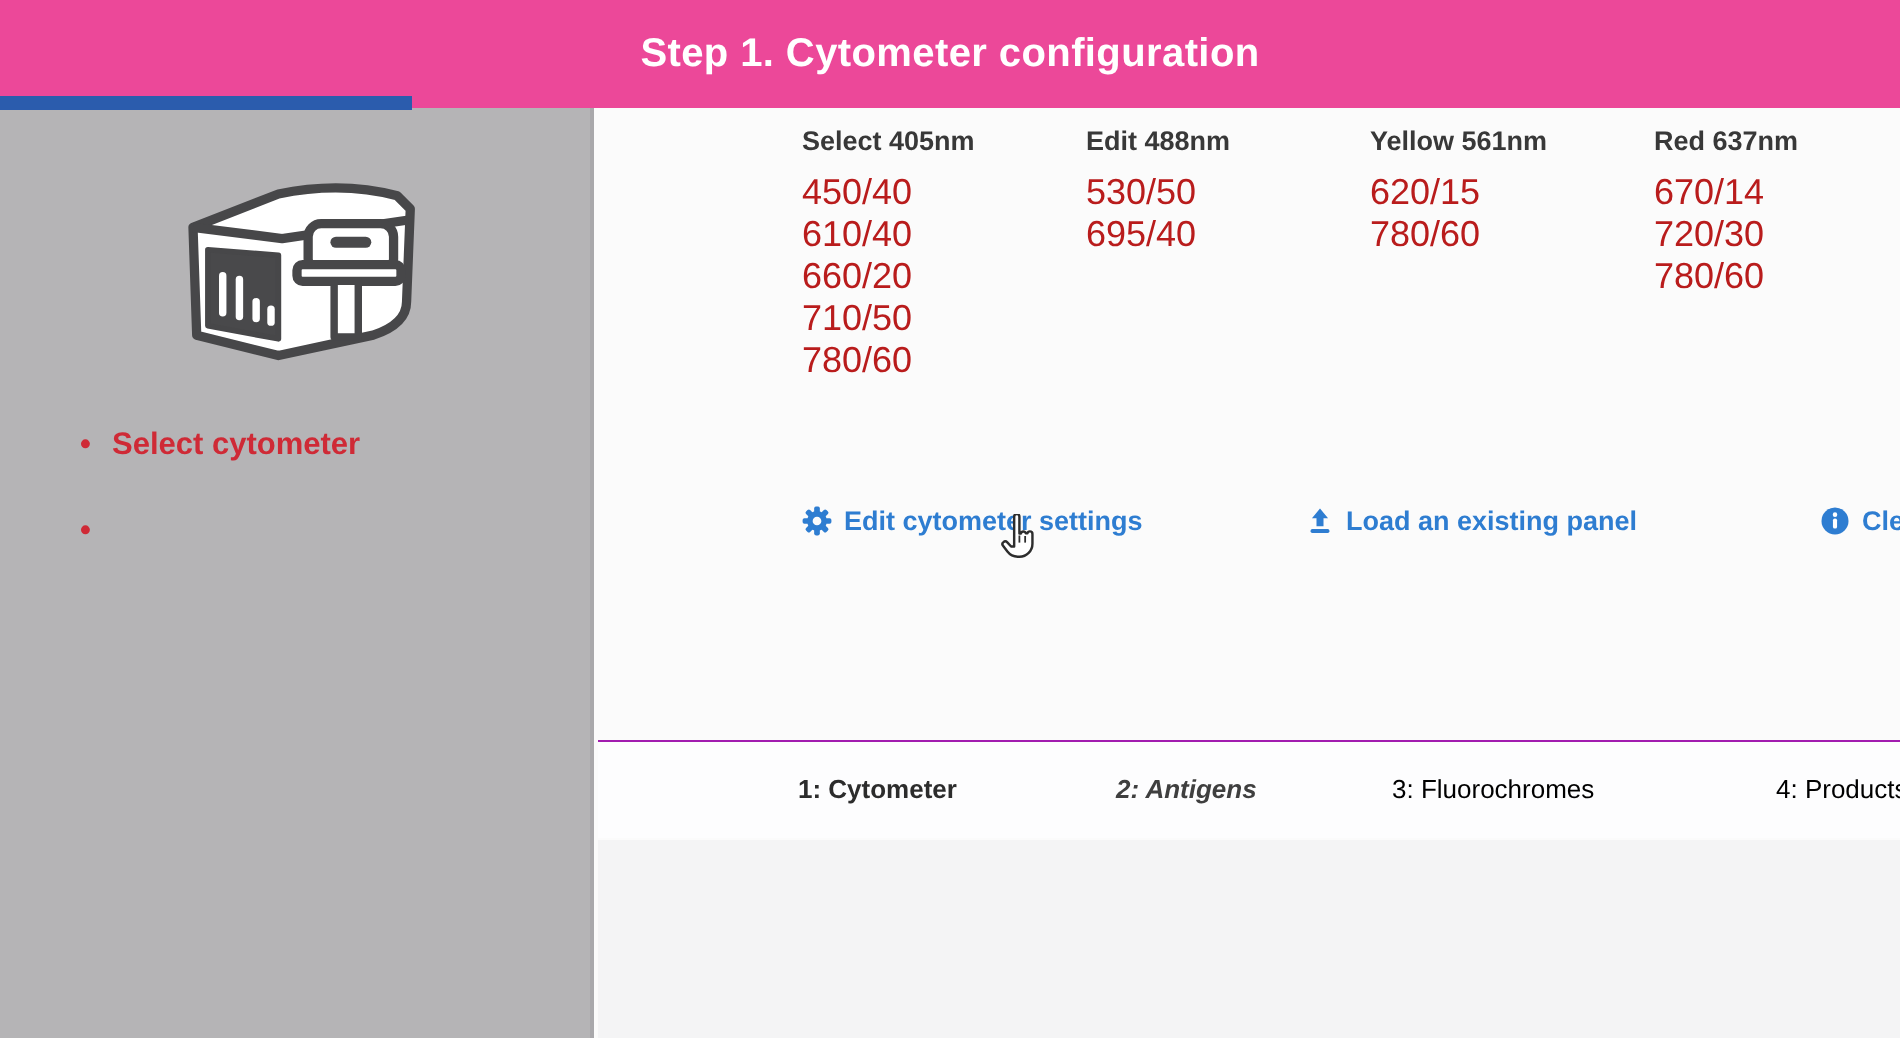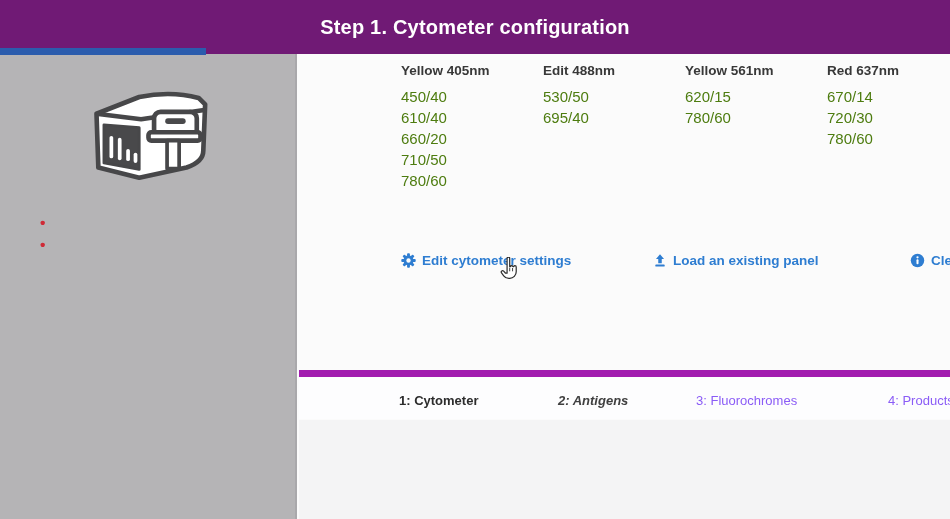--- a/index.html
+++ b/index.html
@@ -1,51 +1,51 @@
 <!DOCTYPE html>
 <html><head>
 <meta charset="utf-8">
 <style>
   html,body{margin:0;padding:0;background:#e9e9e9;}
   *{box-sizing:border-box;font-family:"Liberation Sans",sans-serif;}
   .stage{position:relative;width:950px;height:519px;overflow:hidden;background:#fbfbfb;}
 
   
-  .banner{position:absolute;left:0;top:0;width:950px;height:54px;background:#701a75;
+  .banner{position:absolute;left:0;top:0;width:950px;height:54px;background:#ec4899;
           display:flex;align-items:center;justify-content:center;}
   .banner h1{margin:0;color:#ffffff;font-size:20px;font-weight:bold;letter-spacing:.2px;}
   .accent-bar{position:absolute;left:0;top:48px;width:206px;height:7px;background:#2b5cad;z-index:3;}
 
   
   .sidebar{position:absolute;left:0;top:54px;width:297px;height:465px;background:#b5b4b6;
            border-right:2px solid #a9a8ab;}
   .cyto-icon{position:absolute;left:85px;top:30px;width:140px;height:104px;}
   .notes{position:absolute;left:40px;top:158px;width:232px;margin:0;padding:0;list-style:none;}
   .notes li{position:relative;padding-left:16px;color:#cf2a36;font-weight:bold;
             font-size:15.5px;line-height:21px;margin-bottom:22px;}
   .notes .bullet{position:absolute;left:0;top:0;}
 
   
   .content{position:absolute;left:299px;top:54px;width:651px;height:465px;background:#fbfbfb;overflow:hidden;}
   .laser-col{position:absolute;top:6px;width:130px;}
   .laser-col h3{margin:0 0 5px 0;font-size:13.5px;font-weight:bold;color:#383838;line-height:21px;}
-  .filter{font-size:15px;color:#4d7c0f;line-height:21px;}
+  .filter{font-size:18px;color:#b91c1c;line-height:21px;}
 
   .action{position:absolute;top:199px;display:flex;align-items:center;gap:6px;
           color:#2e7dd1;font-size:13.5px;font-weight:bold;text-decoration:none;cursor:pointer;white-space:nowrap;}
   .action .ic{display:inline-flex;width:15px;height:15px;align-items:center;justify-content:center;flex:0 0 auto;}
 
   .cursor{position:absolute;left:201px;top:203px;width:18px;height:23px;z-index:5;}
 
   .stepsbar{position:absolute;left:0;top:316px;width:651px;height:49px;background:#fdfdfe;
-            border-top:7px solid #a21caf;}
+            border-top:1px solid #a21caf;}
   .tab{position:absolute;top:16px;font-size:13px;white-space:nowrap;}
   .tab.active{color:#2c2c2c;font-weight:bold;cursor:pointer;}
   .tab.enabled{color:#3f3f3f;font-weight:bold;cursor:pointer;font-style:italic;}
-  .tab.disabled{color:#8b5cf6;font-weight:normal;}
+  .tab.disabled{color:#000000;font-weight:normal;}
   .below-steps{position:absolute;left:0;top:366px;width:651px;height:99px;background:#f4f4f5;}
 </style>
 </head>
 <body>
 
 <div class="stage">
 
   <header class="banner">
     <h1>Step 1. Cytometer configuration</h1>
   </header>
@@ -67,32 +67,33 @@
           <line x1="28" y1="58" x2="28" y2="78"></line>
           <line x1="37" y1="60" x2="37" y2="80"></line>
           <line x1="46" y1="72" x2="46" y2="81"></line>
           <line x1="54" y1="76" x2="54" y2="83"></line>
         </g>
       </svg>
     </div>
     <ul class="notes">
       <li>
         <span class="bullet">•</span>
+        <span>Select cytometer</span>
       </li>
       <li>
         <span class="bullet">•</span>
       </li>
     </ul>
   </aside>
 
   <main class="content">
 
     <section>
       <div class="laser-col" style="left:102px">
-        <h3>Yellow 405nm</h3>
+        <h3>Select 405nm</h3>
         <div class="filter">450/40</div>
         <div class="filter">610/40</div>
         <div class="filter">660/20</div>
         <div class="filter">710/50</div>
         <div class="filter">780/60</div>
       </div>
       <div class="laser-col" style="left:244px">
         <h3>Edit 488nm</h3>
         <div class="filter">530/50</div>
         <div class="filter">695/40</div>

